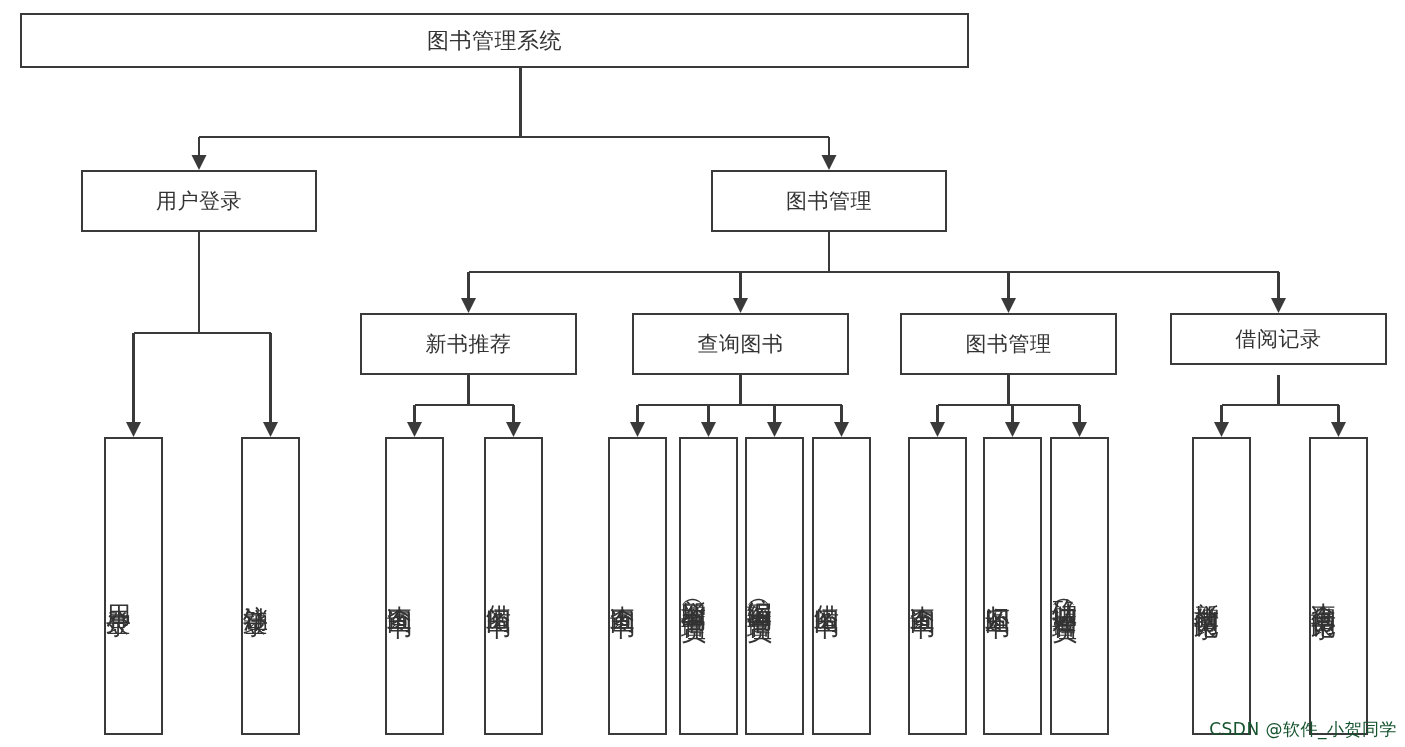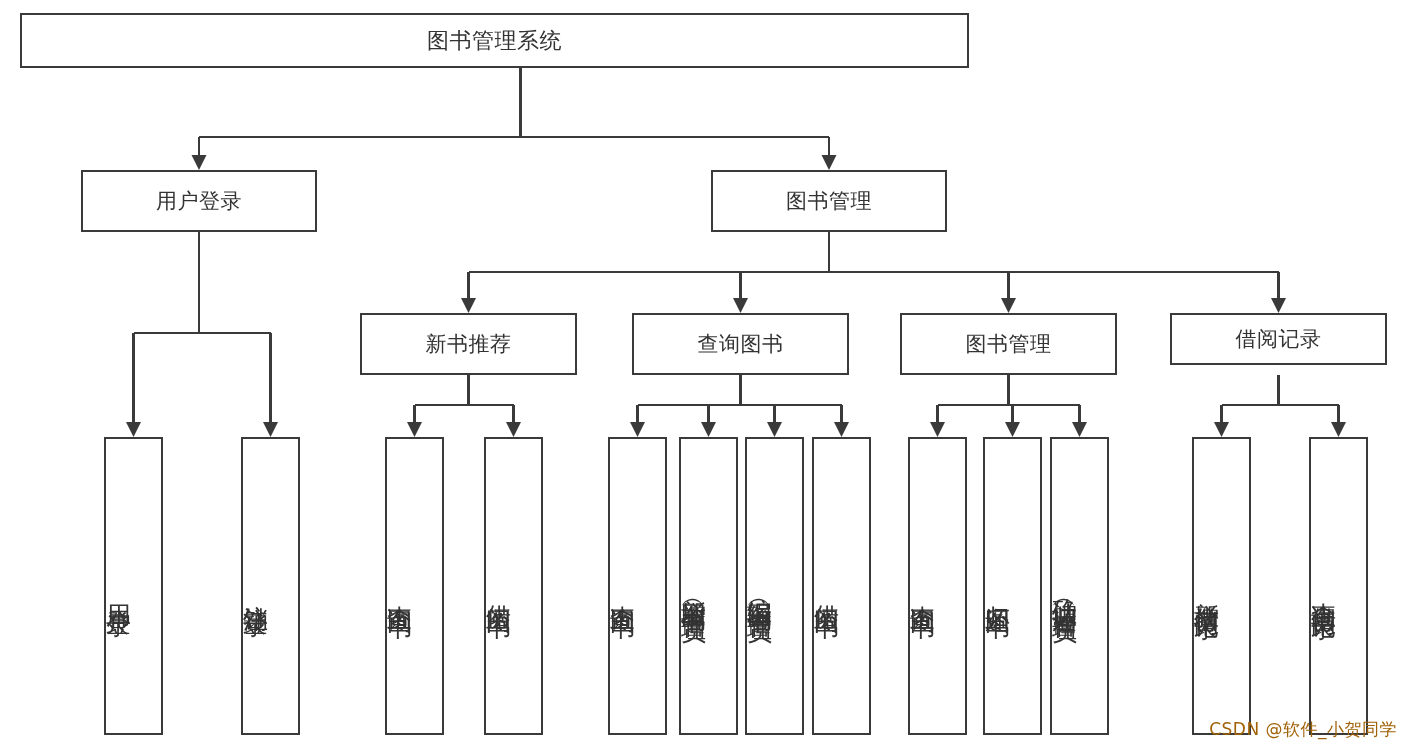--- a/index.html
+++ b/index.html
@@ -65,21 +65,21 @@
     display: block;
   }
   .node.vert.tall .label {
     padding-top: 2px;
   }
   #watermark {
     position: absolute;
     right: 8px;
     bottom: 6px;
     font-size: 17px;
-    color: #a16207;
+    color: #14532d;
     z-index: 5;
     white-space: pre;
     letter-spacing: 0.5px;
   }
 </style>
 </head>
 <body>
 
 <div id="canvas">
 

